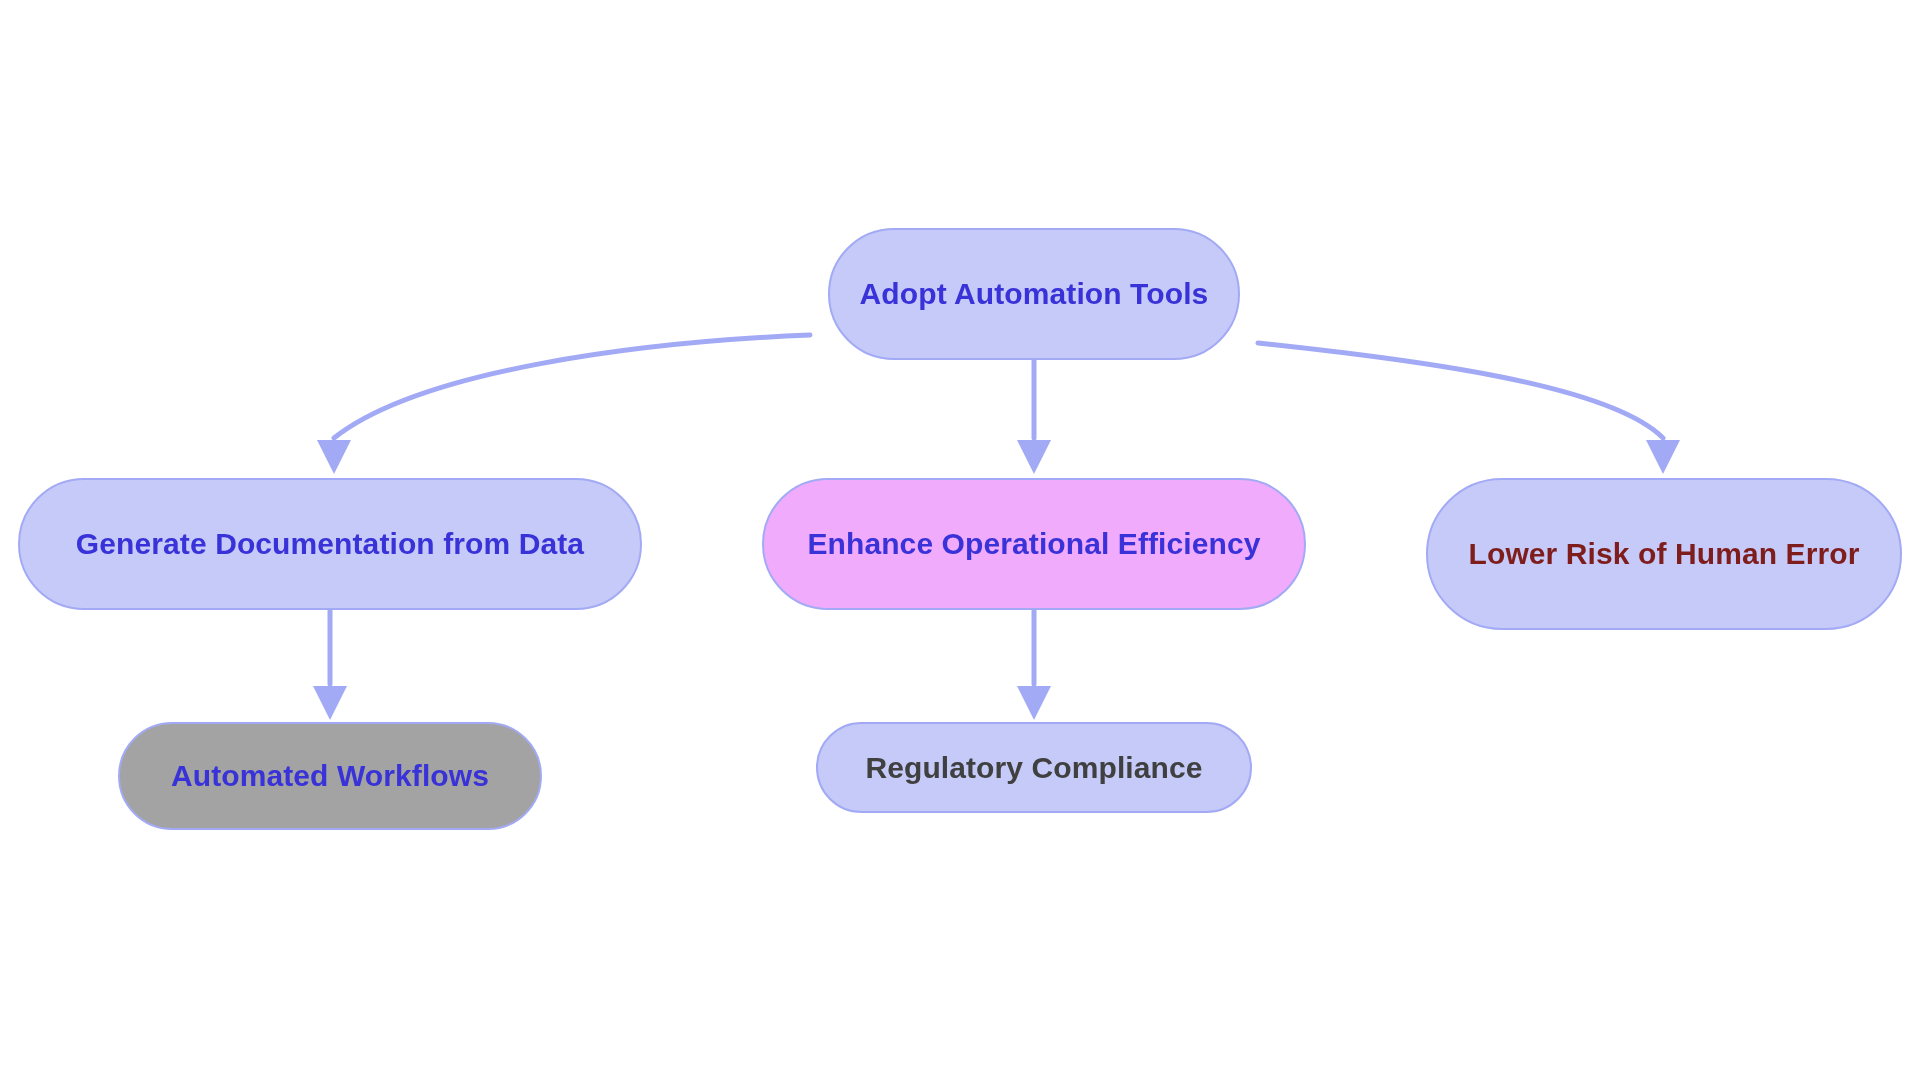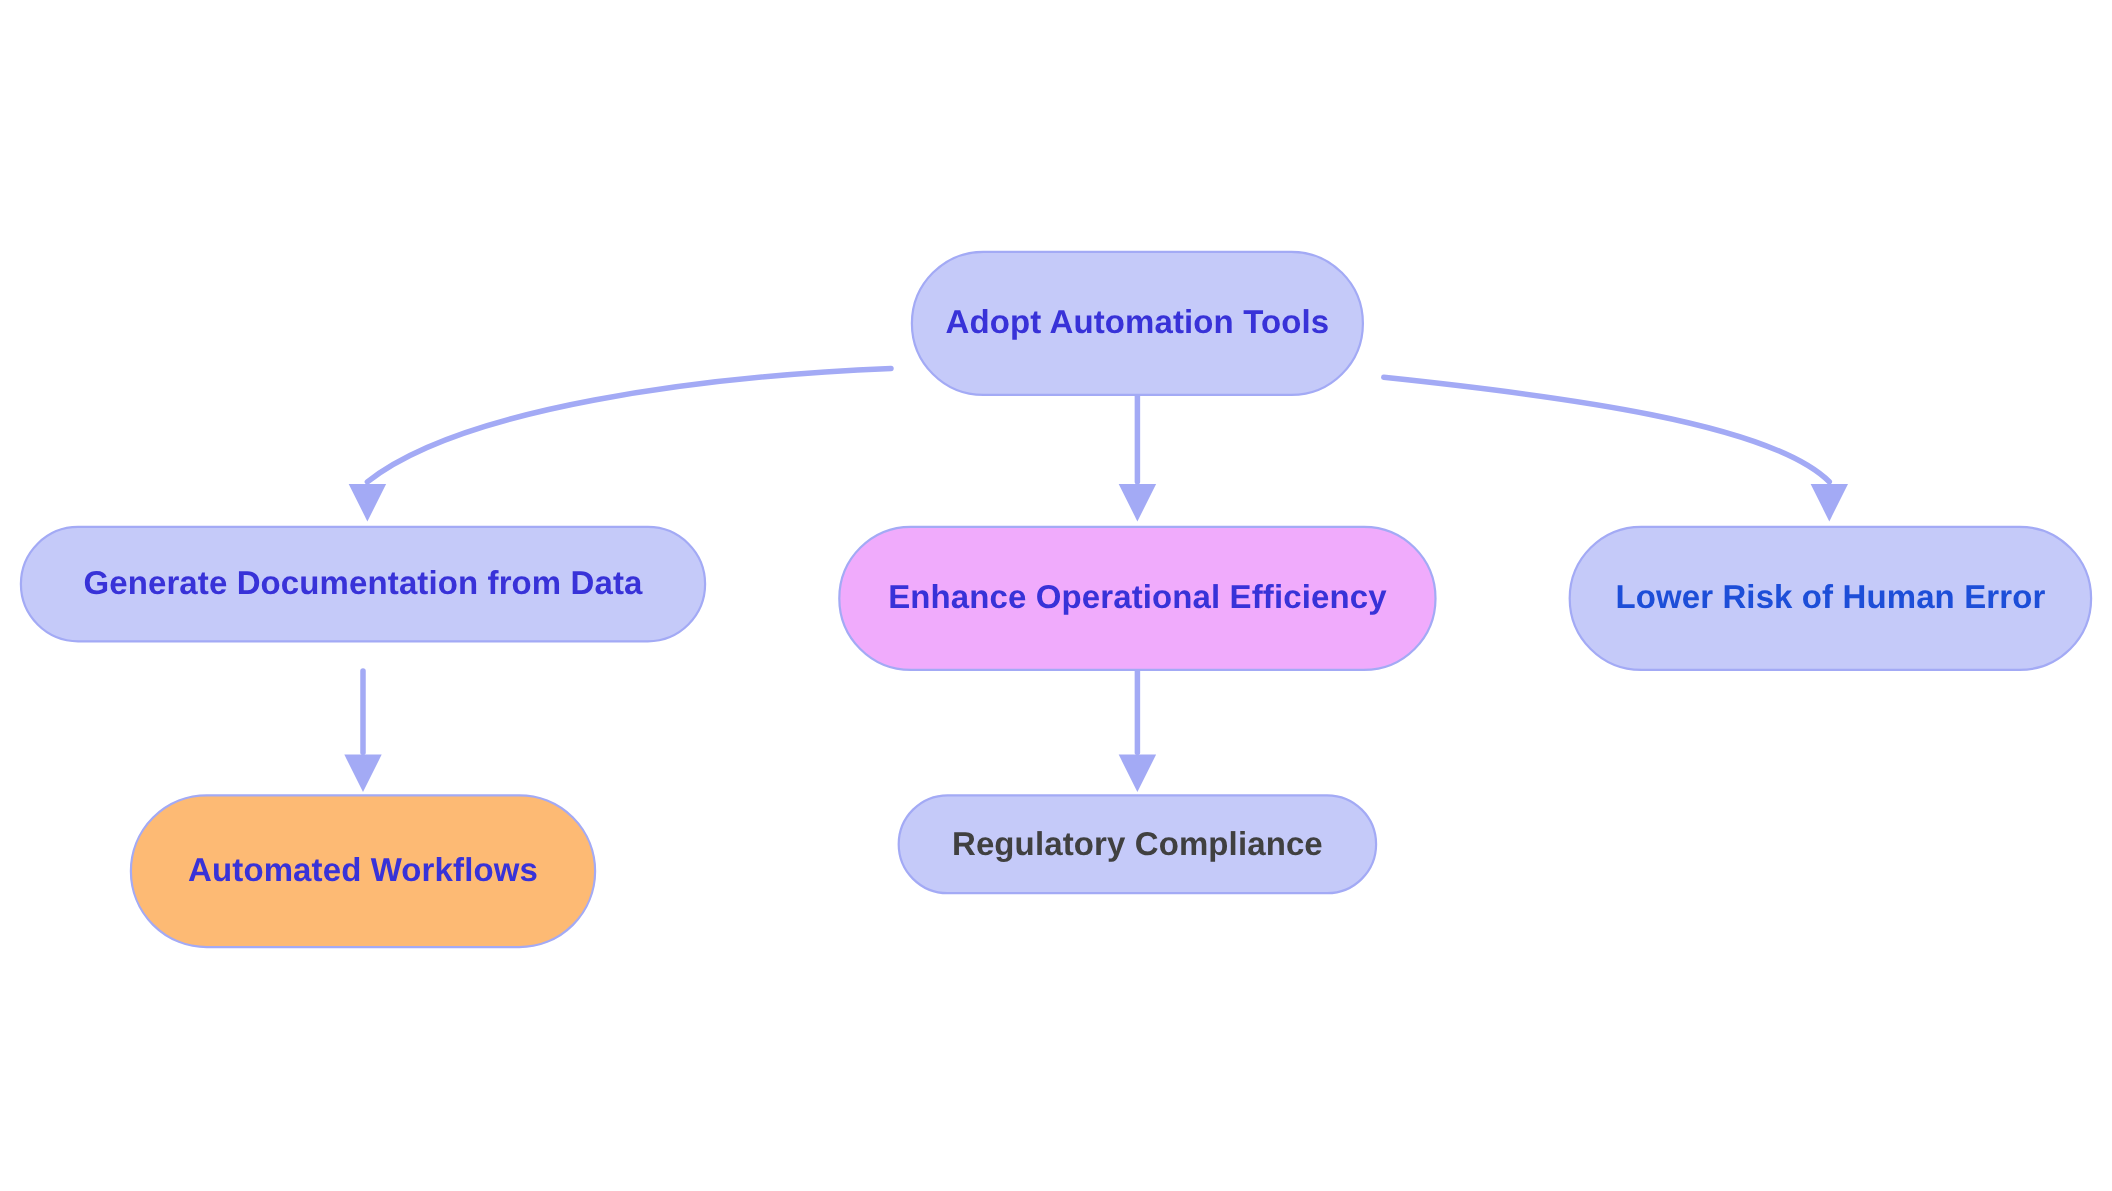--- a/index.html
+++ b/index.html
@@ -67,33 +67,33 @@
         <path d="M 330 720 L 313 686 L 347 686 Z" fill="#a3aaf5"></path>
         <path d="M 1034 610 L 1034 684" fill="none" stroke="#a3aaf5" stroke-width="5" stroke-linecap="round"></path>
         <path d="M 1034 720 L 1017 686 L 1051 686 Z" fill="#a3aaf5"></path>
       </g>
   </svg>
 
   <div class="node" style="left: 828px; top: 228px; width: 412px; height: 132px; background: rgb(197, 202, 249); border-color: rgb(163, 170, 245); color: rgb(56, 50, 216);">
     <span class="node-label">Adopt Automation Tools</span>
   </div>
 
-  <div class="node" style="left: 18px; top: 478px; width: 624px; height: 106px; background: rgb(197, 202, 249); border-color: rgb(163, 170, 245); color: rgb(56, 50, 216); text-align: center;">
+  <div class="node" style="left: 18px; top: 478px; width: 624px; height: 132px; background: rgb(197, 202, 249); border-color: rgb(163, 170, 245); color: rgb(56, 50, 216); text-align: center;">
     <span class="node-label">Generate Documentation from Data</span>
   </div>
 
   <div class="node" style="left: 762px; top: 478px; width: 544px; height: 132px; background: #f0abfc; border-color: rgb(163, 170, 245); color: rgb(56, 50, 216);">
     <span class="node-label">Enhance Operational Efficiency</span>
   </div>
 
-  <div class="node" style="left: 1426px; top: 478px; width: 476px; height: 132px; background: rgb(197, 202, 249); border-color: rgb(163, 170, 245); color: #1d4ed8;">
+  <div class="node" style="left: 1426px; top: 478px; width: 476px; height: 152px; background: rgb(197, 202, 249); border-color: rgb(163, 170, 245); color: #7f1d1d;">
     <span class="node-label">Lower Risk of Human Error</span>
   </div>
 
-  <div class="node" style="left: 118px; top: 722px; width: 424px; height: 140px; background: #fdba74; border-color: rgb(163, 170, 245); color: rgb(56, 50, 216);">
+  <div class="node" style="left: 118px; top: 722px; width: 424px; height: 108px; background: #a3a3a3; border-color: rgb(163, 170, 245); color: rgb(56, 50, 216);">
     <span class="node-label">Automated Workflows</span>
   </div>
 
   <div class="node" style="left: 816px; top: 722px; width: 436px; height: 91px; background: rgb(197, 202, 249); border-color: rgb(163, 170, 245); color: #404040;">
     <span class="node-label">Regulatory Compliance</span>
   </div>
 
 </div>
 
 </body></html>

